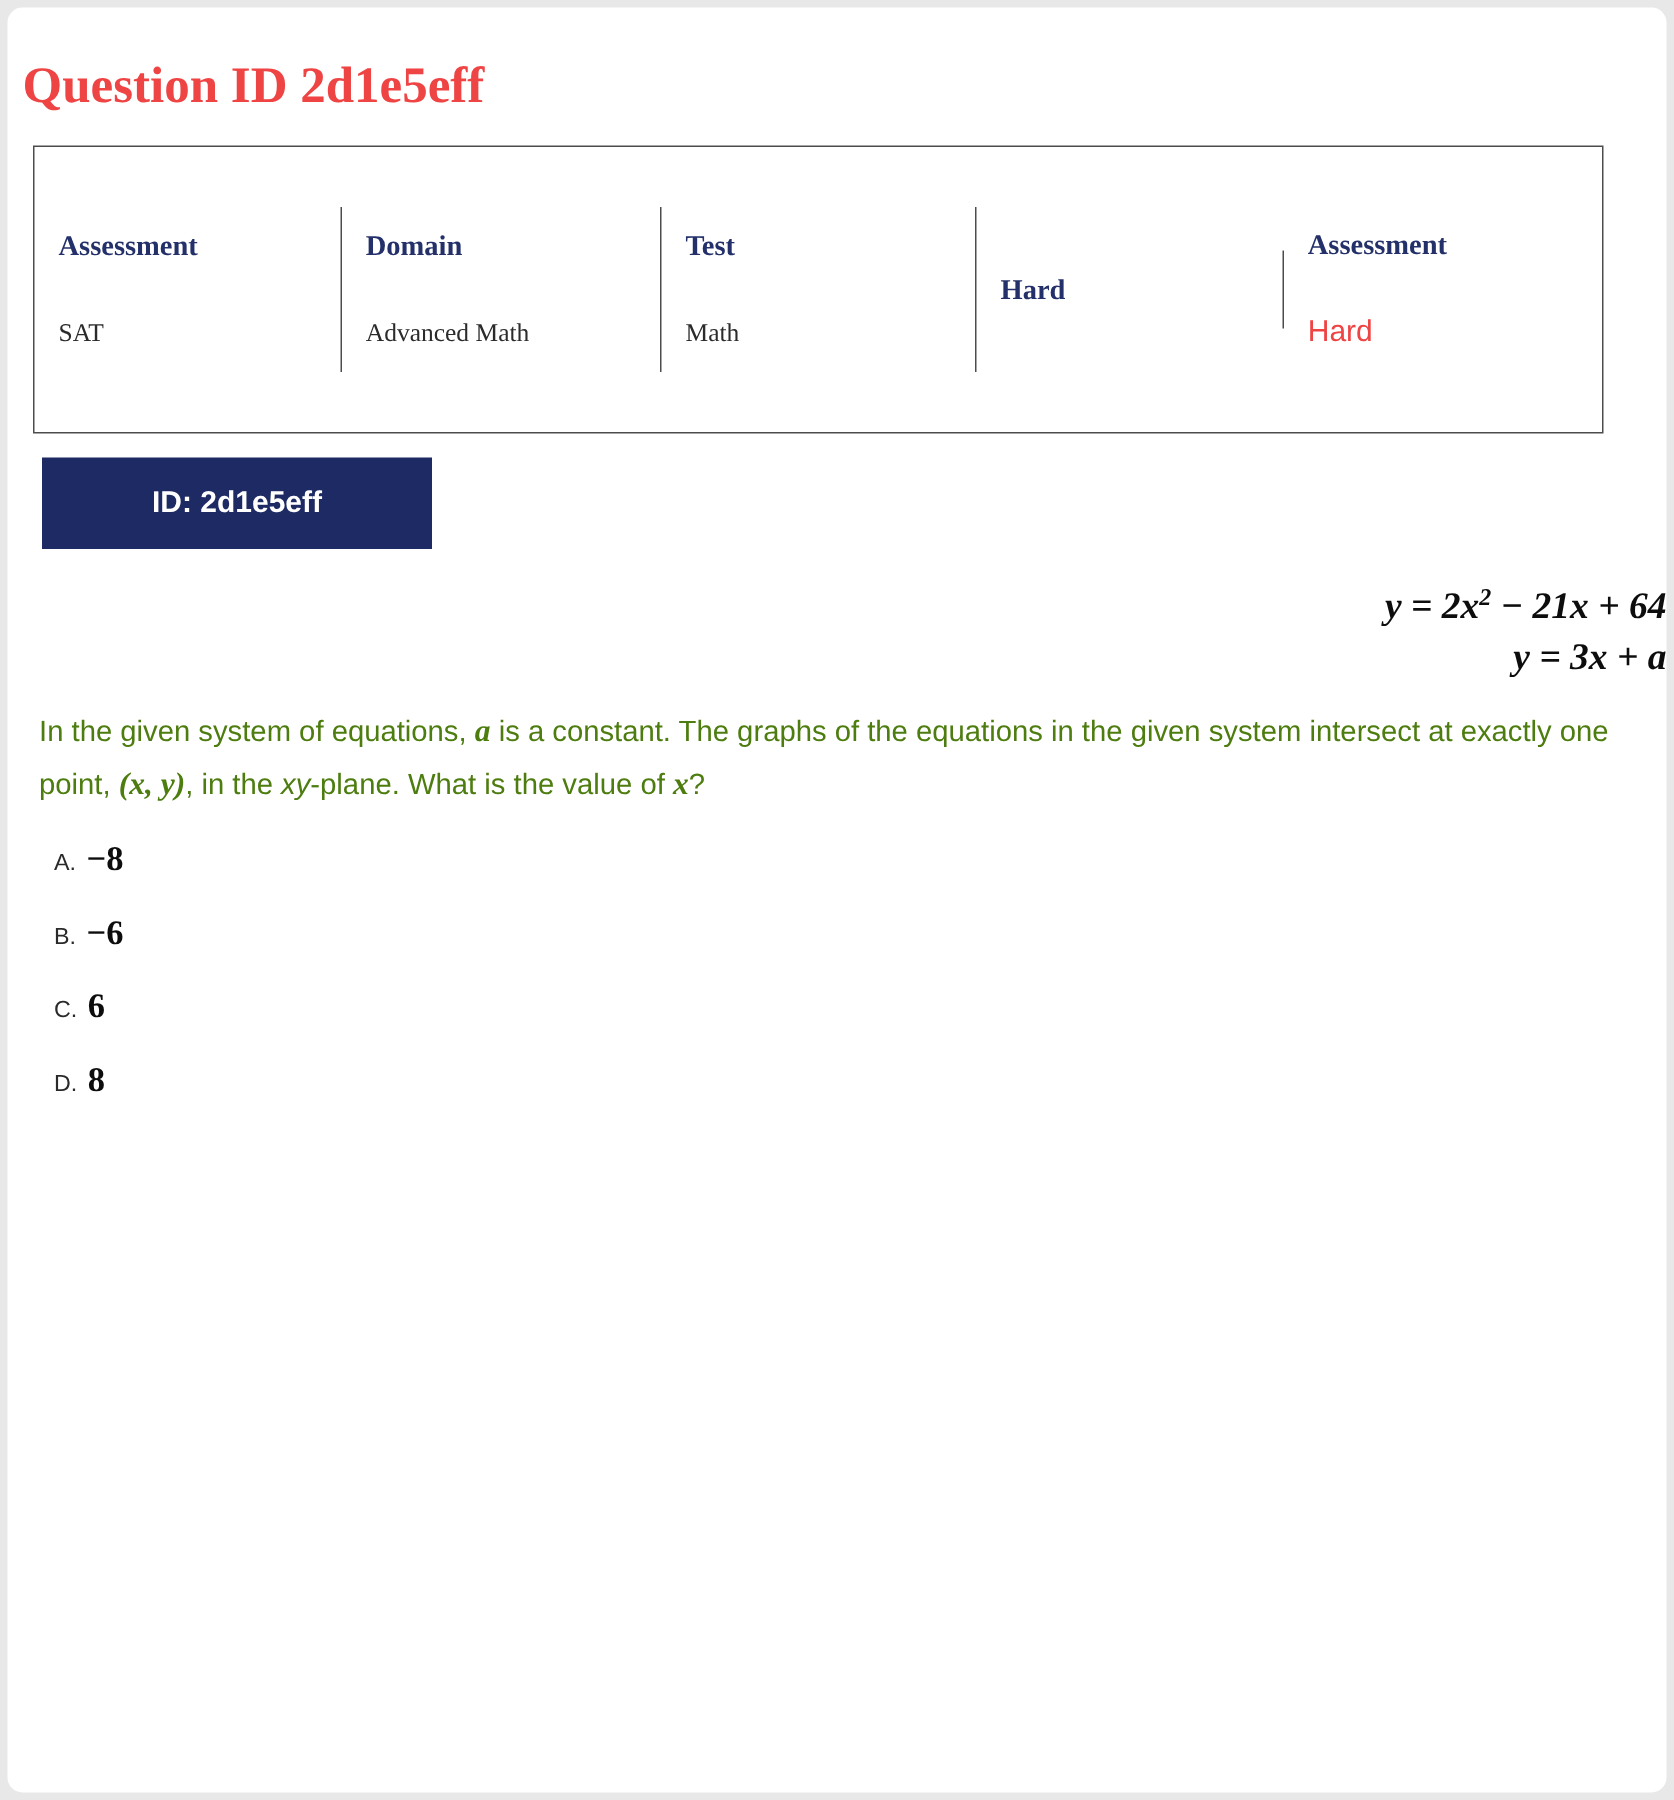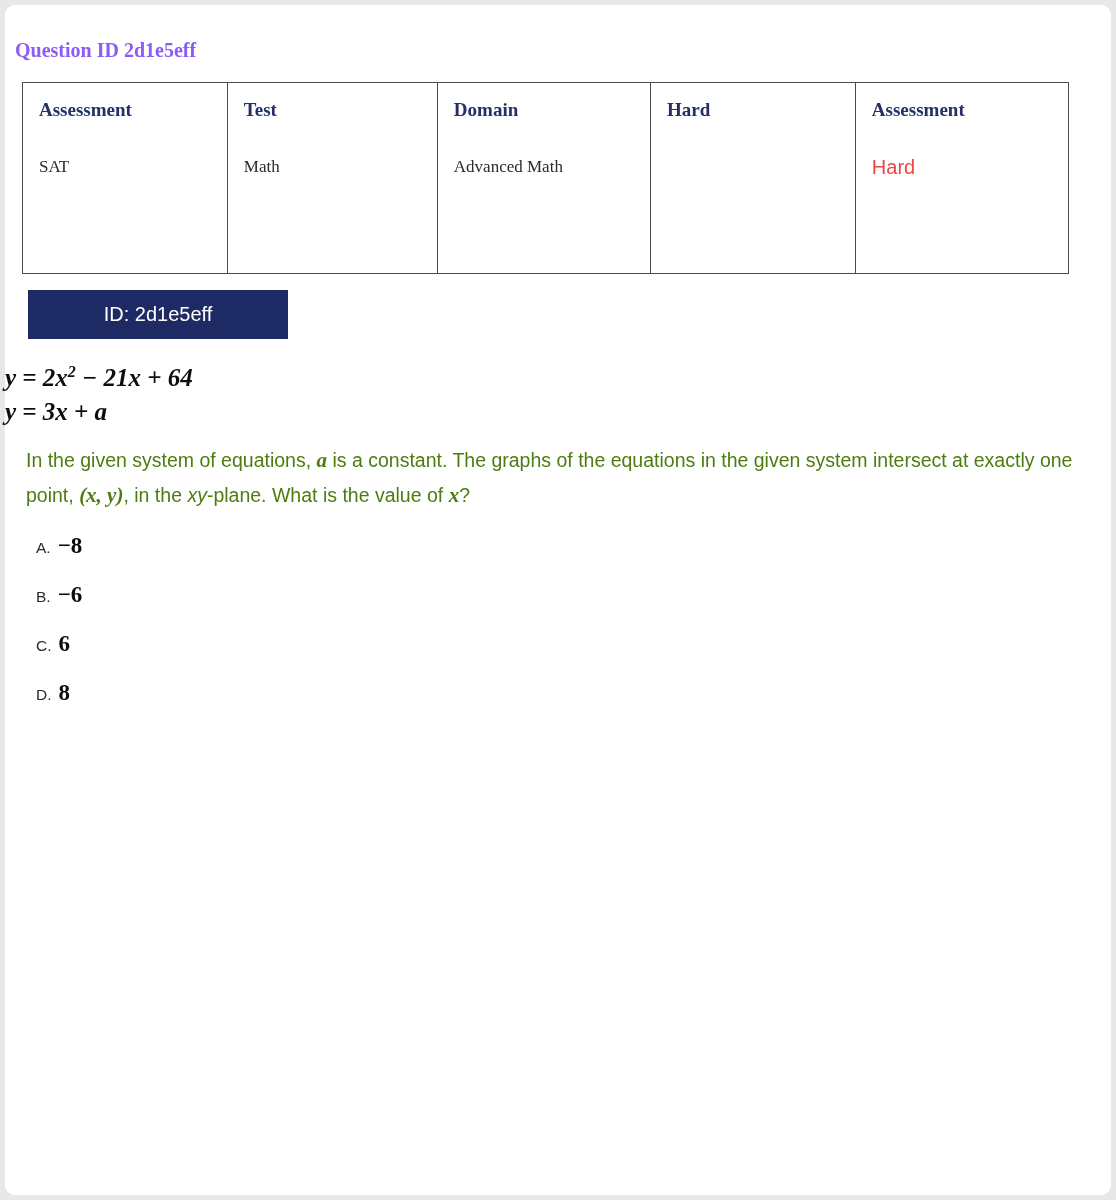--- a/index.html
+++ b/index.html
@@ -14,29 +14,30 @@
     position: absolute;
     left: 5px; top: 5px; right: 5px; bottom: 5px;
     background: #ffffff;
     border-radius: 10px;
   }
   
   .page-title {
     margin: 34px 0 0 10px;
     font-family: "Liberation Serif", serif;
     font-weight: bold;
-    font-size: 20px;
-    color: #8b5cf6;
+    font-size: 34px;
+    color: #ef4444;
   }
   
   .meta-table {
     display: flex;
     margin: 20px 42px 0 17px;
     border: 1px solid #4c4c4c;
     min-height: 192px;
+    align-items: center;
   }
   .meta-cell {
     border-right: 1px solid #4c4c4c;
     padding: 16px 16px 14px 16px;
   }
   .meta-cell:last-child { border-right: none; }
   .meta-cell.c0 { flex: 0 0 19.6%; }
   .meta-cell.c1 { flex: 0 0 20.1%; }
   .meta-cell.c2 { flex: 0 0 20.4%; }
   .meta-cell.c3 { flex: 0 0 19.6%; }
@@ -59,33 +60,33 @@
     font-family: "Liberation Sans", sans-serif;
     font-weight: normal;
     font-size: 20px;
     color: #ef4444;
     margin-top: 32px;
   }
   
   .id-badge {
     margin: 16px 0 0 23px;
     width: 260px;
-    height: 49px;
+    height: 61px;
     background: #1e2a63;
     color: #ffffff;
-    font-weight: normal;
+    font-weight: bold;
     font-size: 20px;
     display: flex;
     align-items: center;
     justify-content: center;
   }
   
   .equations {
     margin-top: 22px;
-    text-align: left;
+    text-align: right;
     font-family: "Liberation Serif", serif;
     font-weight: bold;
     font-style: italic;
     font-size: 25px;
     color: #0d0d0d;
     line-height: 1.35;
   }
   .equations sup { font-size: 16px; }
   
   .prompt {
@@ -125,27 +126,27 @@
 
 <div class="page">
 
   <h1 class="page-title">Question ID 2d1e5eff</h1>
 
   <div class="meta-table">
     <div class="meta-cell c0">
       <div class="meta-header">Assessment</div>
       <div class="meta-value">SAT</div>
     </div>
+    <div class="meta-cell c2">
+      <div class="meta-header">Domain</div>
+      <div class="meta-value">Advanced Math</div>
+    </div>
     <div class="meta-cell c1">
       <div class="meta-header">Test</div>
       <div class="meta-value">Math</div>
-    </div>
-    <div class="meta-cell c2">
-      <div class="meta-header">Domain</div>
-      <div class="meta-value">Advanced Math</div>
     </div>
     <div class="meta-cell c3">
       <div class="meta-header">Hard</div>
     </div>
     <div class="meta-cell c4">
       <div class="meta-header">Assessment</div>
       <div class="meta-value difficulty">Hard</div>
     </div>
   </div>
 

